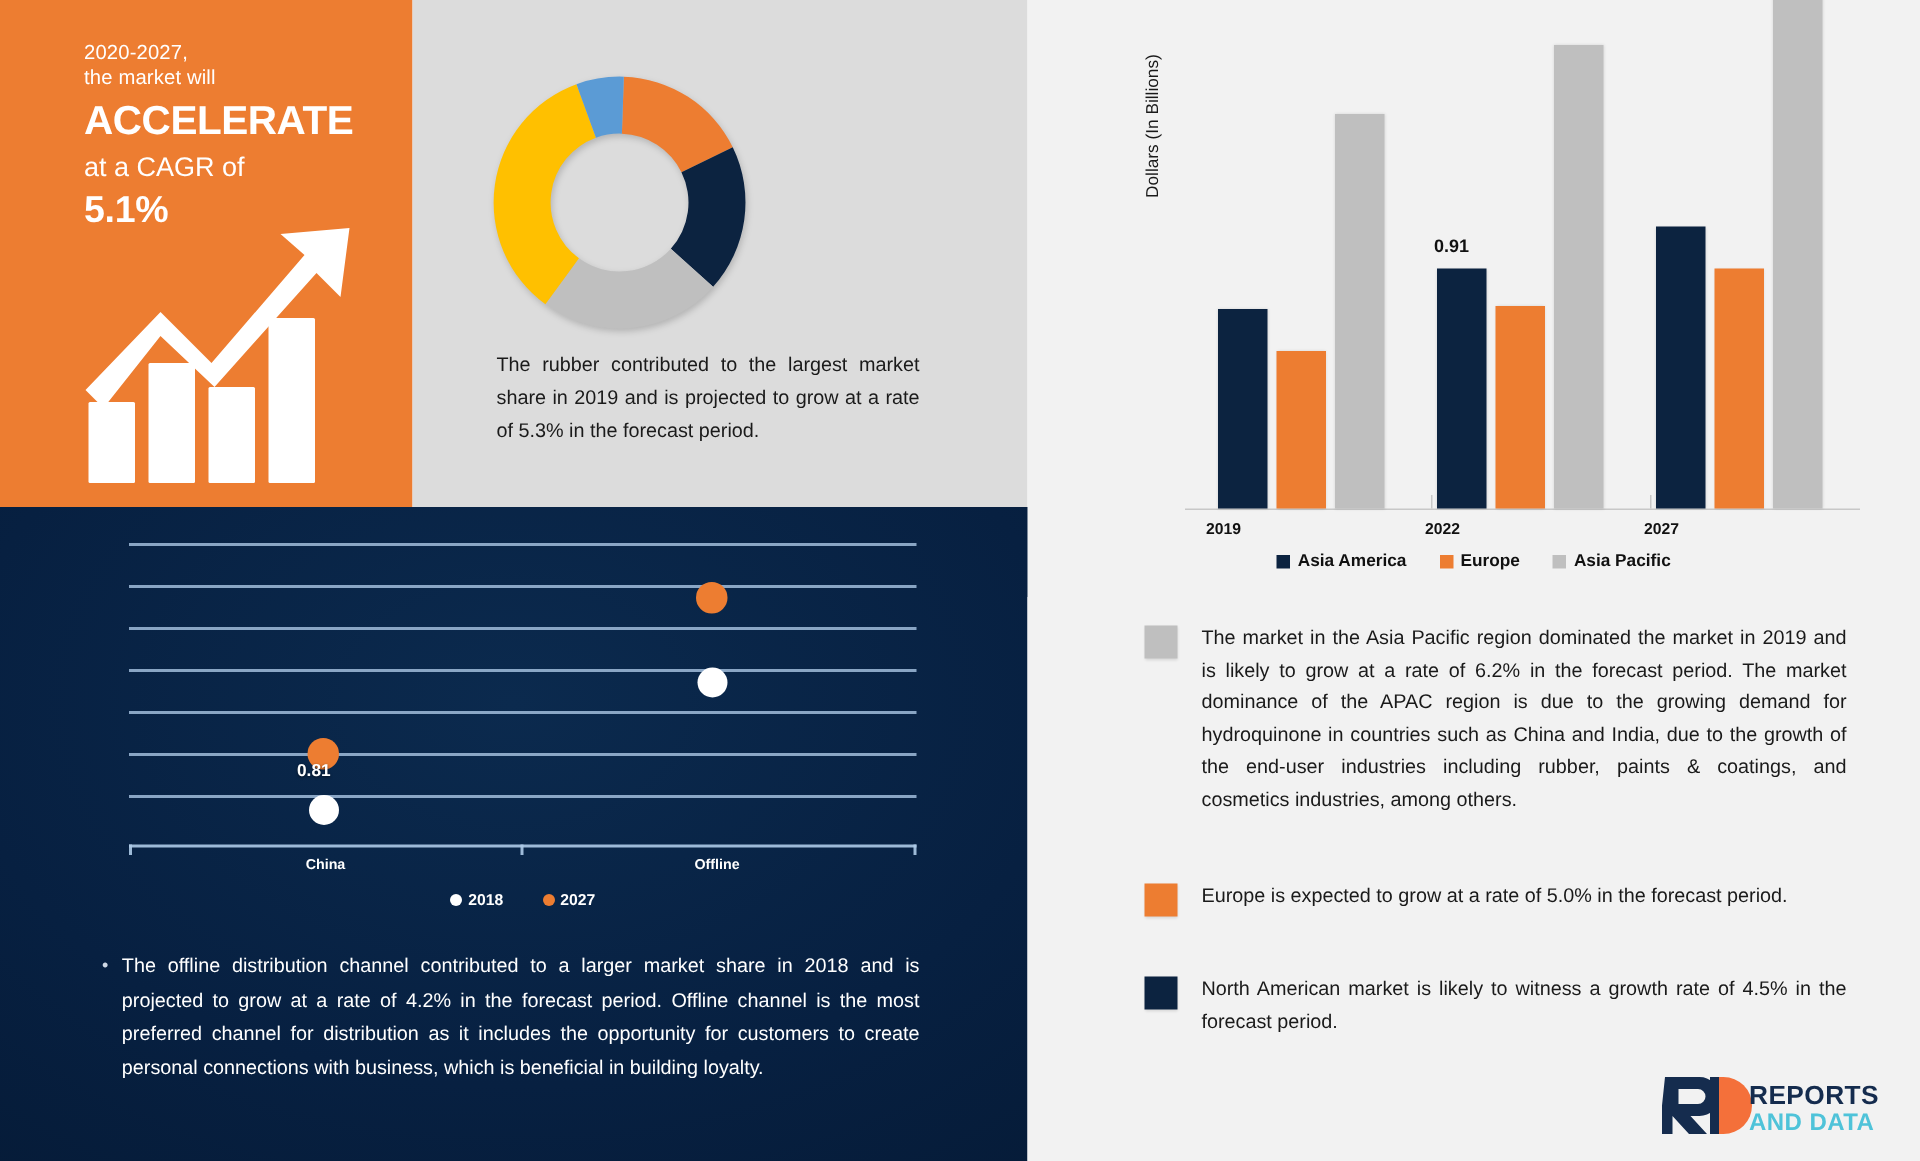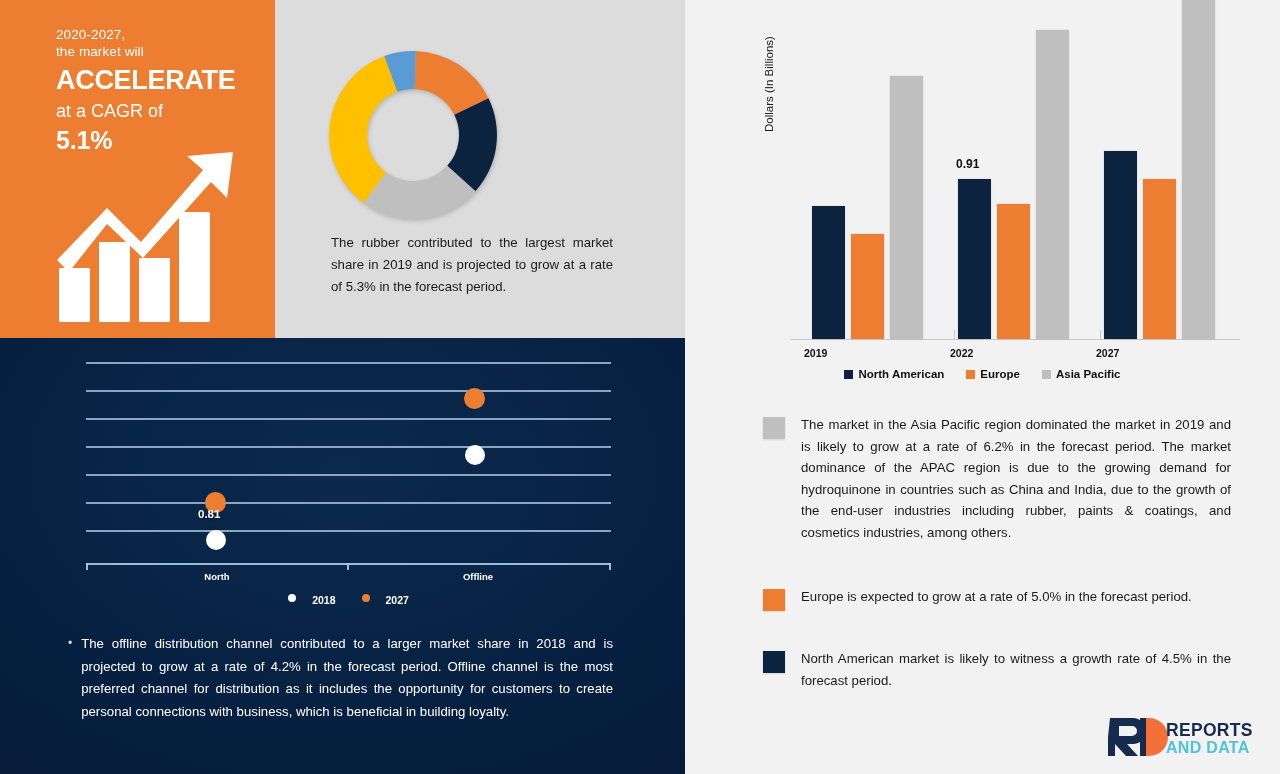--- a/index.html
+++ b/index.html
@@ -87,21 +87,21 @@
     text-shadow:0 1px 2px rgba(0,0,0,.6);
   }
   .cat-label{
     position:absolute;font-size:9.5px;font-weight:700;color:#ffffff;
     white-space:nowrap;transform:translateX(-50%);
   }
   .dot-legend{
     position:absolute;left:0;right:0;top:256px;
     display:flex;justify-content:center;gap:14px;align-items:center;
   }
-  .dlg{display:flex;gap:16px;font-size:10.5px;font-weight:700;color:#fff;padding-left:12px;}
+  .dlg{display:flex;align-items:center;gap:4px;font-size:10.5px;font-weight:700;color:#fff;padding-left:12px;}
   .dlg-dot{width:8px;height:8px;border-radius:50%;display:inline-block;}
   .navy-bullet{
     position:absolute;left:68px;top:295px;width:545px;
     display:flex;gap:9px;
   }
   .navy-bullet .bdot{color:#cfd9e6;font-size:12px;line-height:1.72;}
   .navy-bullet p{
     margin:0;font-size:13.2px;color:#ffffff;line-height:1.72;text-align:justify;
   }
 
@@ -191,21 +191,21 @@
         <div class="bar na" style="left:8px;height:188px;"></div>
         <div class="bar eu" style="left:47px;height:160px;"></div>
         <div class="bar ap" style="left:86px;height:352px;"></div>
         <div class="bar-tick">2027</div>
       </div>
     </div>
 
     <div class="bar-legend">
       <div class="blg">
         <span class="blg-sw" style="background:#0C2340;"></span>
-        <span>North American</span>
+        <span>Asia America</span>
       </div>
       <div class="blg">
         <span class="blg-sw" style="background:#ED7D31;"></span>
         <span>Europe</span>
       </div>
       <div class="blg">
         <span class="blg-sw" style="background:#BFBFBF;"></span>
         <span>Asia Pacific</span>
       </div>
     </div>
@@ -227,21 +227,21 @@
 
       <div class="pt y2027" style="left:378px;top:30px;width:21px;height:21px;"></div>
 
       <div class="pt y2018" style="left:379px;top:87px;width:20px;height:20px;"></div>
 
       <div class="pt y2027" style="left:119px;top:134px;width:21px;height:21px;"></div>
       <div class="pt-label" style="left:112px;top:150px;">0.81</div>
 
       <div class="pt y2018" style="left:120px;top:172px;width:20px;height:20px;"></div>
 
-      <div class="cat-label" style="left:131px;top:213px;">North</div>
+      <div class="cat-label" style="left:131px;top:213px;">China</div>
       <div class="cat-label" style="left:392px;top:213px;">Offline</div>
     </div>
 
     <div class="dot-legend">
       <div class="dlg">
         <span class="dlg-dot" style="background:#FFFFFF;"></span>
         <span>2018</span>
       </div>
       <div class="dlg">
         <span class="dlg-dot" style="background:#ED7D31;"></span>

